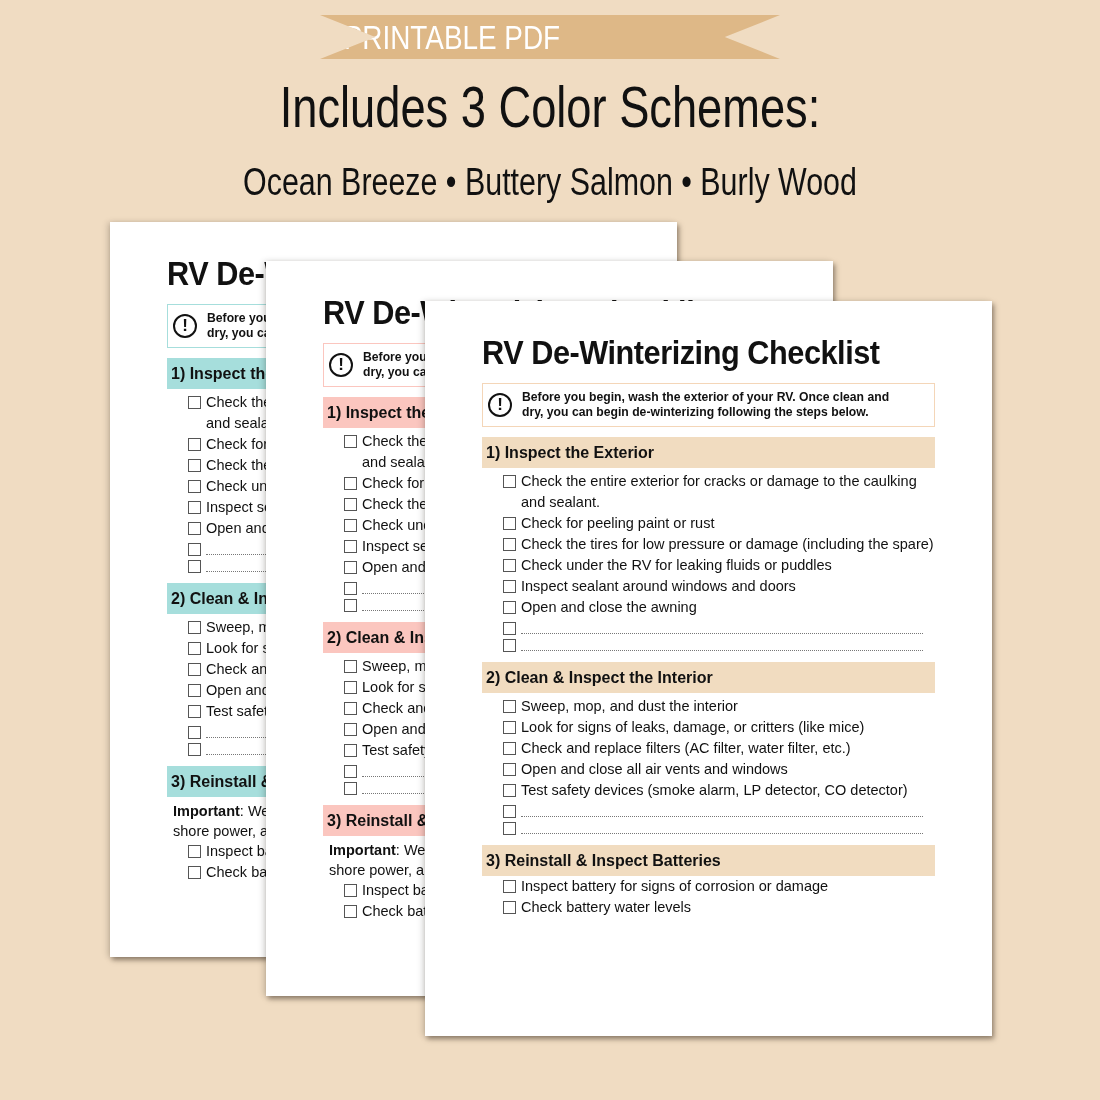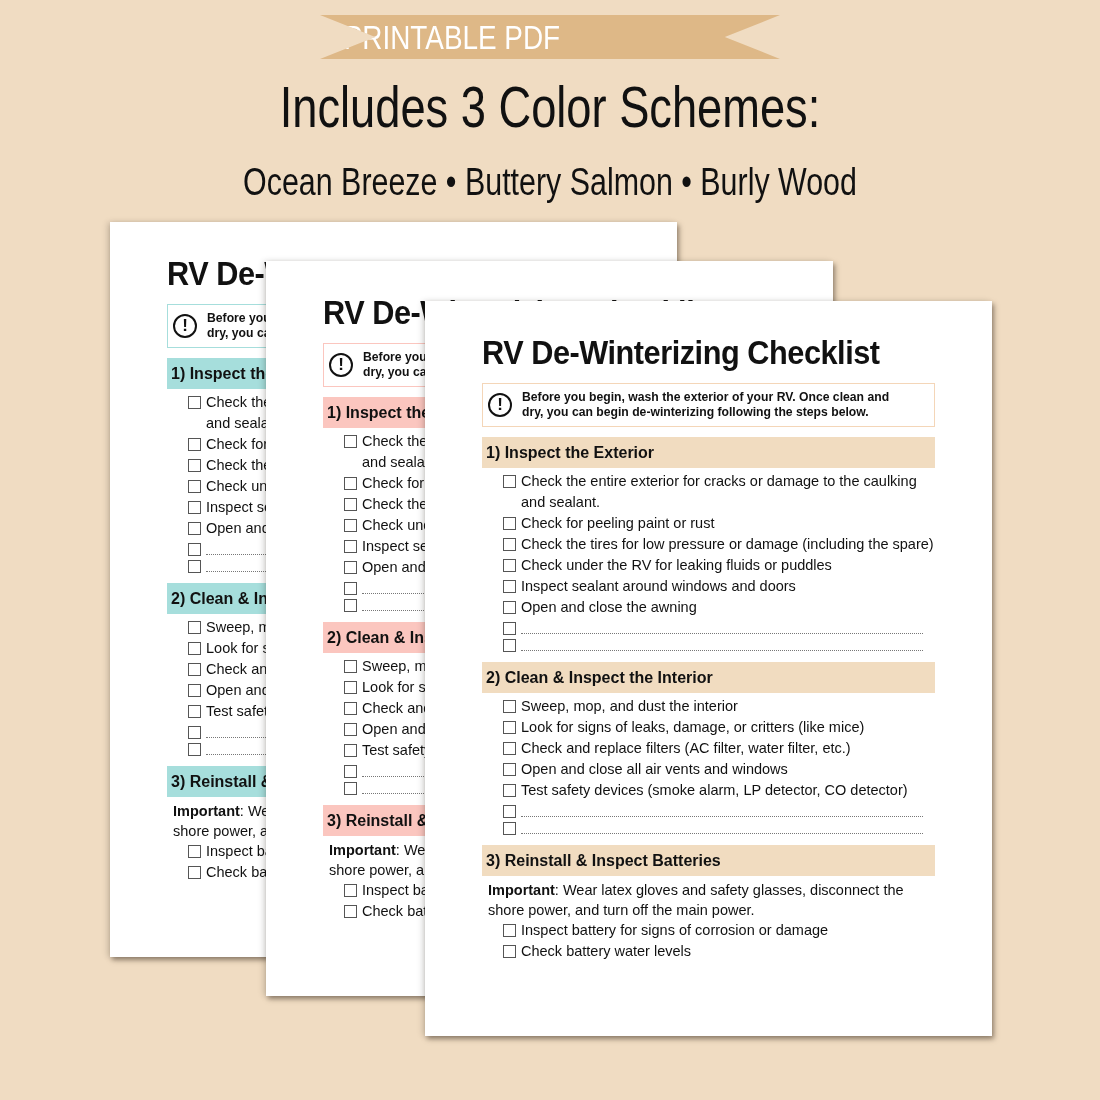--- a/index.html
+++ b/index.html
@@ -332,21 +332,20 @@
             <span class="box"></span>
             <span class="blank"></span>
           </div>
           <div class="item">
             <span class="box"></span>
             <span class="blank"></span>
           </div>
         </div>
 
       <div class="sec" style="background: rgb(241, 220, 192);">3) Reinstall &amp; Inspect Batteries</div>
-      <div class="important"><b>Important</b><span>: Wear latex gloves and safety glasses, disconnect the shore power, and turn off the main power.</span></div>
       <div class="items" style="margin-top:0">
           <div class="item">
             <span class="box"></span>
             <span class="label">Inspect battery for signs of corrosion or damage</span>
           </div>
           <div class="item">
             <span class="box"></span>
             <span class="label">Check battery water levels</span>
           </div>
         </div>

